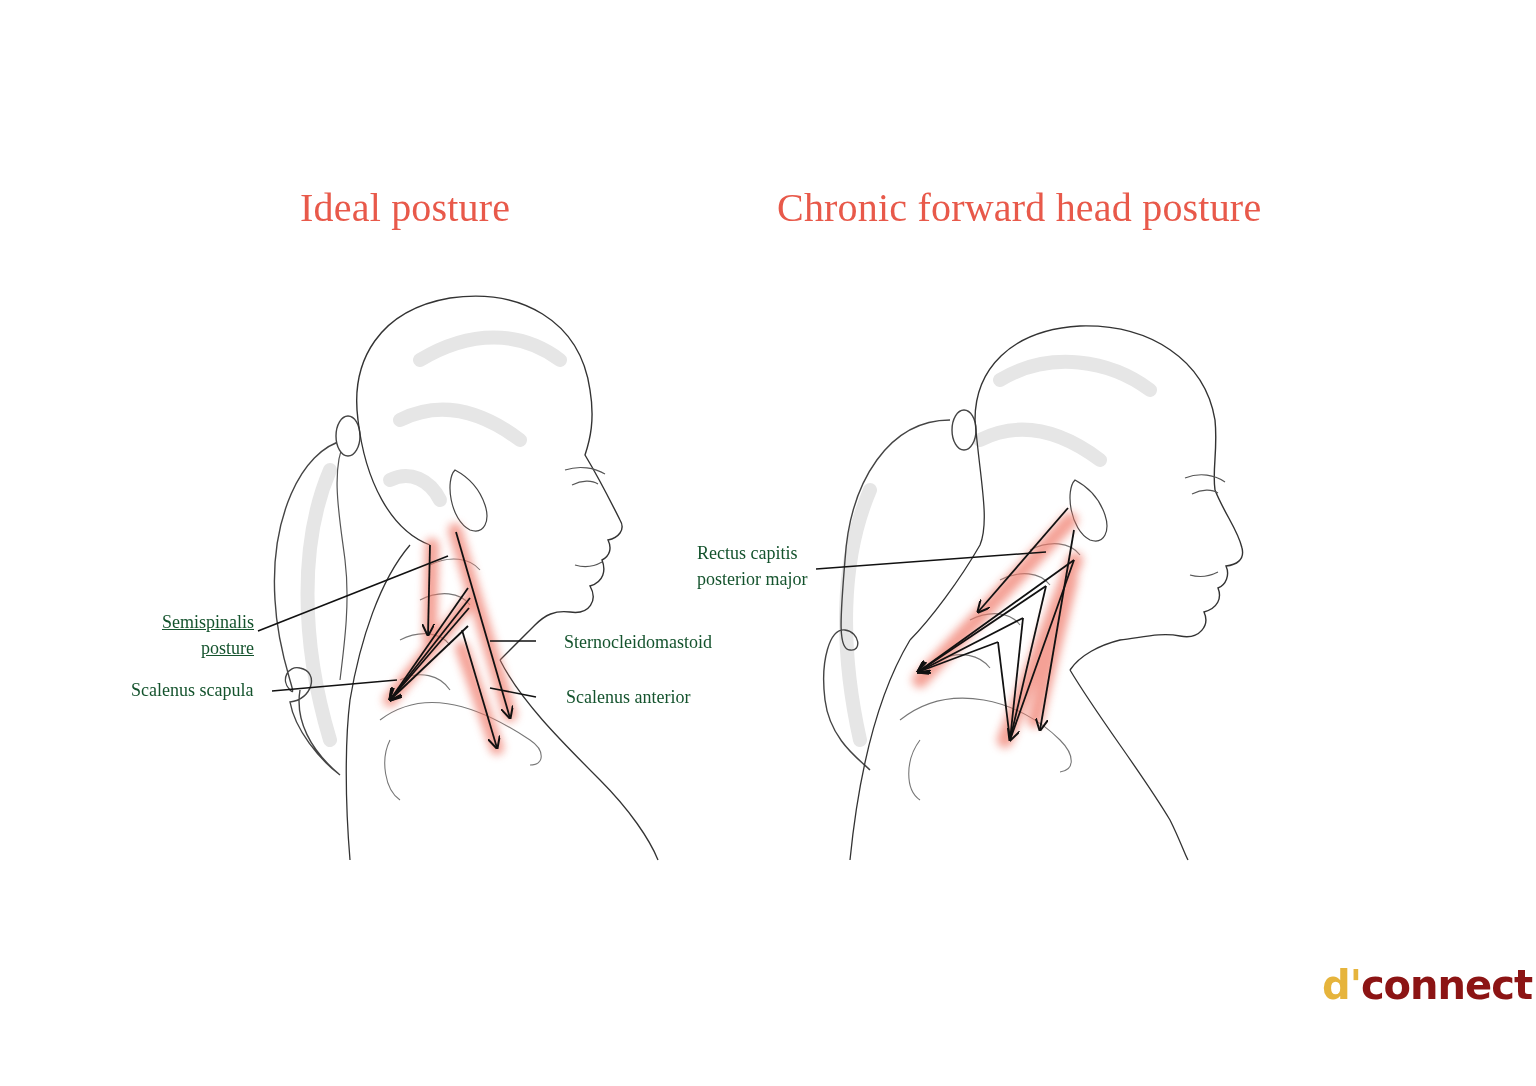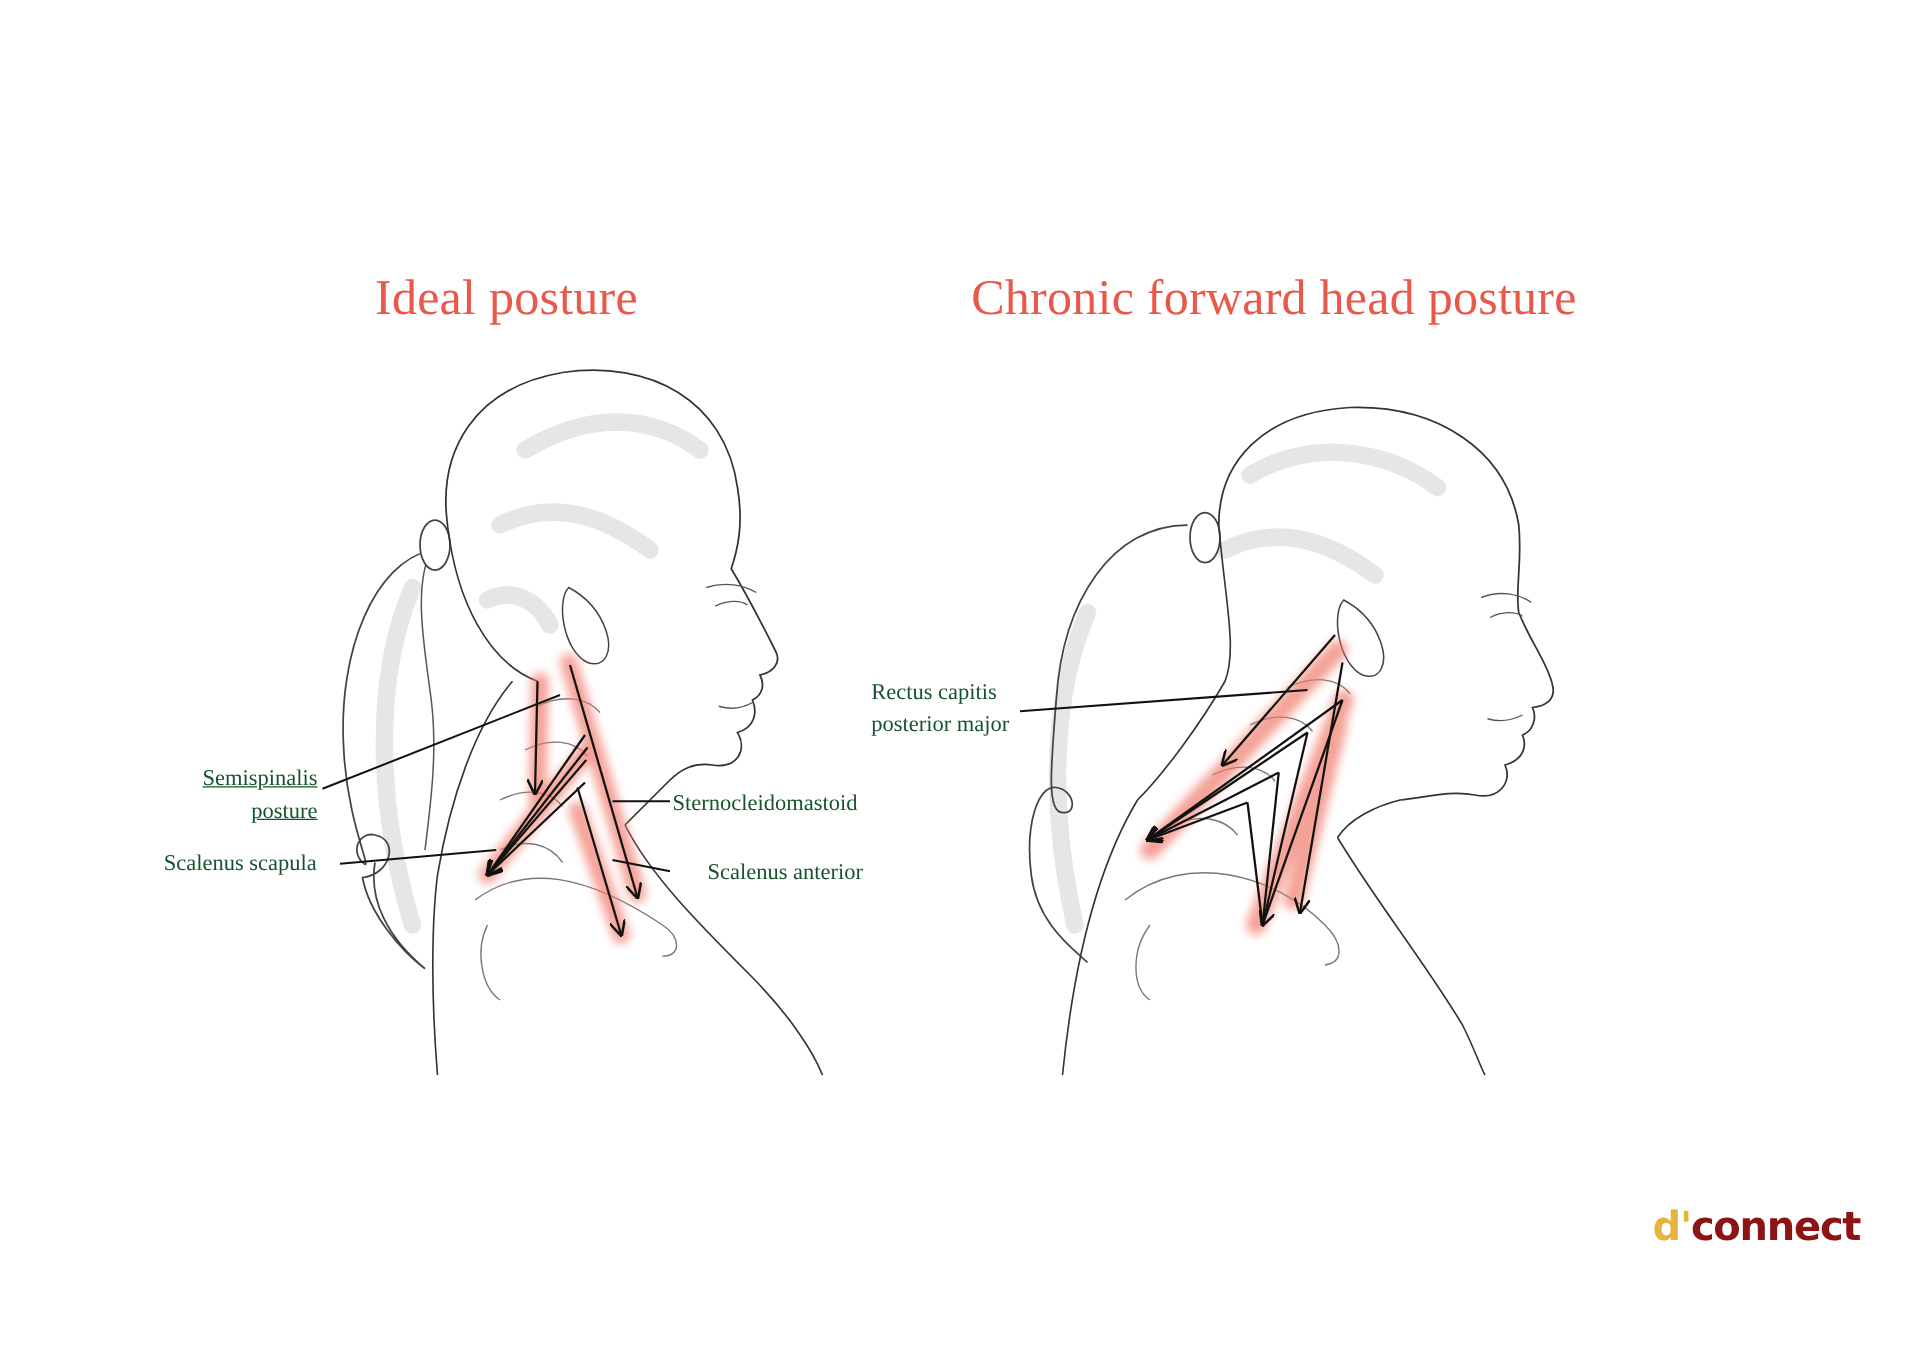--- a/index.html
+++ b/index.html
@@ -1,23 +1,23 @@
 <!DOCTYPE html>
 <html><head>
 <meta charset="utf-8">
 <style>
   html, body { margin: 0; padding: 0; background: #ffffff; }
   body { width: 1536px; height: 1086px; position: relative; overflow: hidden; font-family: "Liberation Serif", "DejaVu Serif", serif; }
-  .title { position: absolute; top: 214px; font-family: "Liberation Serif", "DejaVu Serif", serif; font-size: 40px; color: #e8594a; white-space: nowrap; letter-spacing: 0.2px; }
+  .title { position: absolute; top: 184px; font-family: "Liberation Serif", "DejaVu Serif", serif; font-size: 40px; color: #e8594a; white-space: nowrap; letter-spacing: 0.2px; }
   #title-left { left: 300px; }
   #title-right { left: 777px; font-family: Liberation Serif, serif; }
   .label { position: absolute; font-family: "Liberation Serif", "DejaVu Serif", serif; font-size: 18px; color: #14532d; line-height: 26px; white-space: nowrap; }
   .label.right-align { text-align: right; text-decoration: underline; }
   svg.figure { position: absolute; left: 0; top: 0; }
-  .logo { position: absolute; left: 1322px; top: 962px; font-family: "DejaVu Sans", sans-serif; font-weight: bold; font-size: 32px; letter-spacing: -1px; white-space: nowrap; }
+  .logo { position: absolute; left: 1322px; top: 962px; font-family: "DejaVu Sans", sans-serif; font-weight: bold; font-size: 40px; letter-spacing: -1px; white-space: nowrap; }
   .logo .d { color: #e6b43c; }
   .logo .rest { color: #8c1414; }
 </style>
 </head>
 <body>
 
 <div class="title" id="title-left">Ideal posture</div>
 <div class="title" id="title-right">Chronic forward head posture</div>
 
 <svg class="figure" width="1536" height="1086" viewBox="0 0 1536 1086">
@@ -138,21 +138,21 @@
       <line x1="816" y1="569" x2="1046" y2="552"></line>
     </g>
   </g>
 </svg>
 
 <div class="label right-align" style="left:140px; top:609px; width:114px;">
   <div>Semispinalis</div>
   <div>posture</div>
 </div>
 <div class="label" style="left:131px; top:677px;">Scalenus scapula</div>
-<div class="label" style="left:538px; top:629px;">Sternocleidomastoid</div>
+<div class="label" style="left:564px; top:629px;">Sternocleidomastoid</div>
 <div class="label" style="left:566px; top:684px;">Scalenus anterior</div>
 
 <div class="label" style="left:697px; top:540px;">
   <div>Rectus capitis</div>
   <div>posterior major</div>
 </div>
 
 <div class="logo">
   <span class="d">d'</span><span class="rest">connect</span>
 </div>

